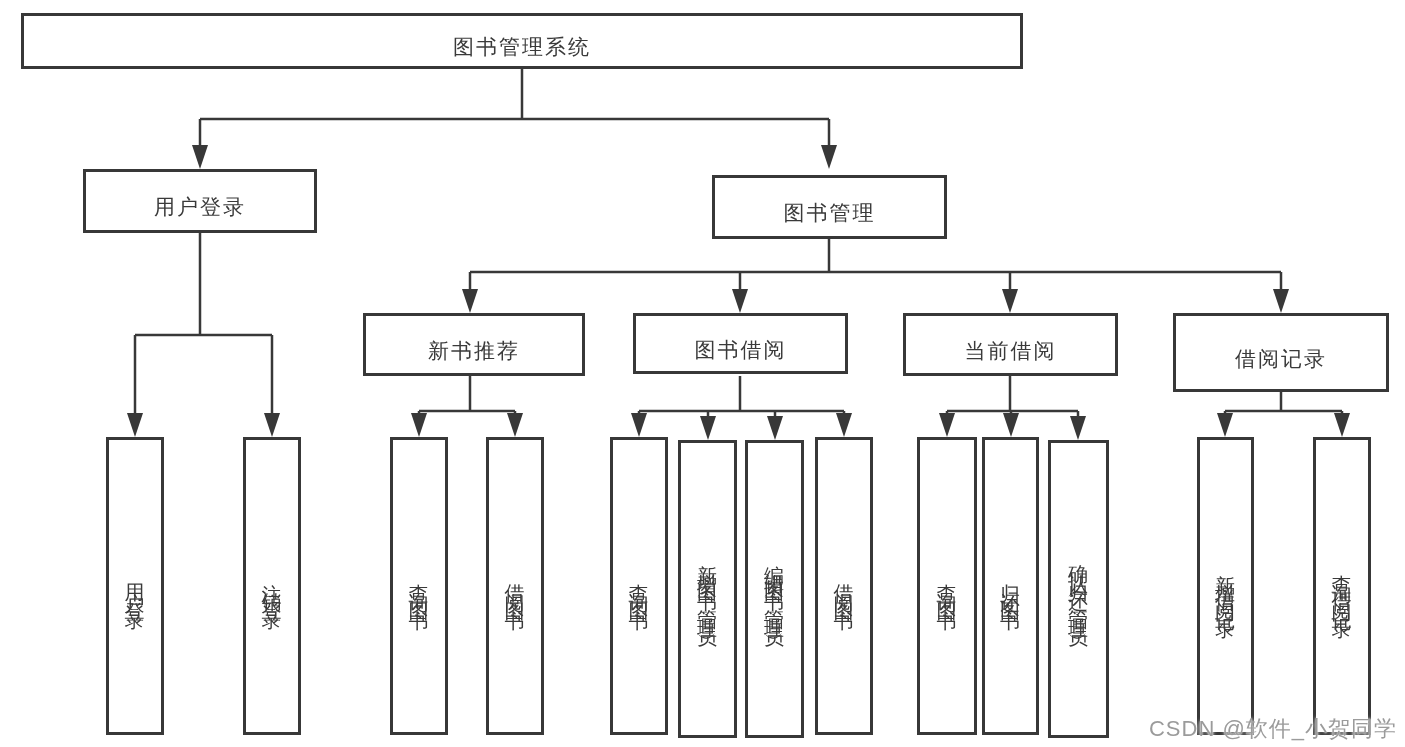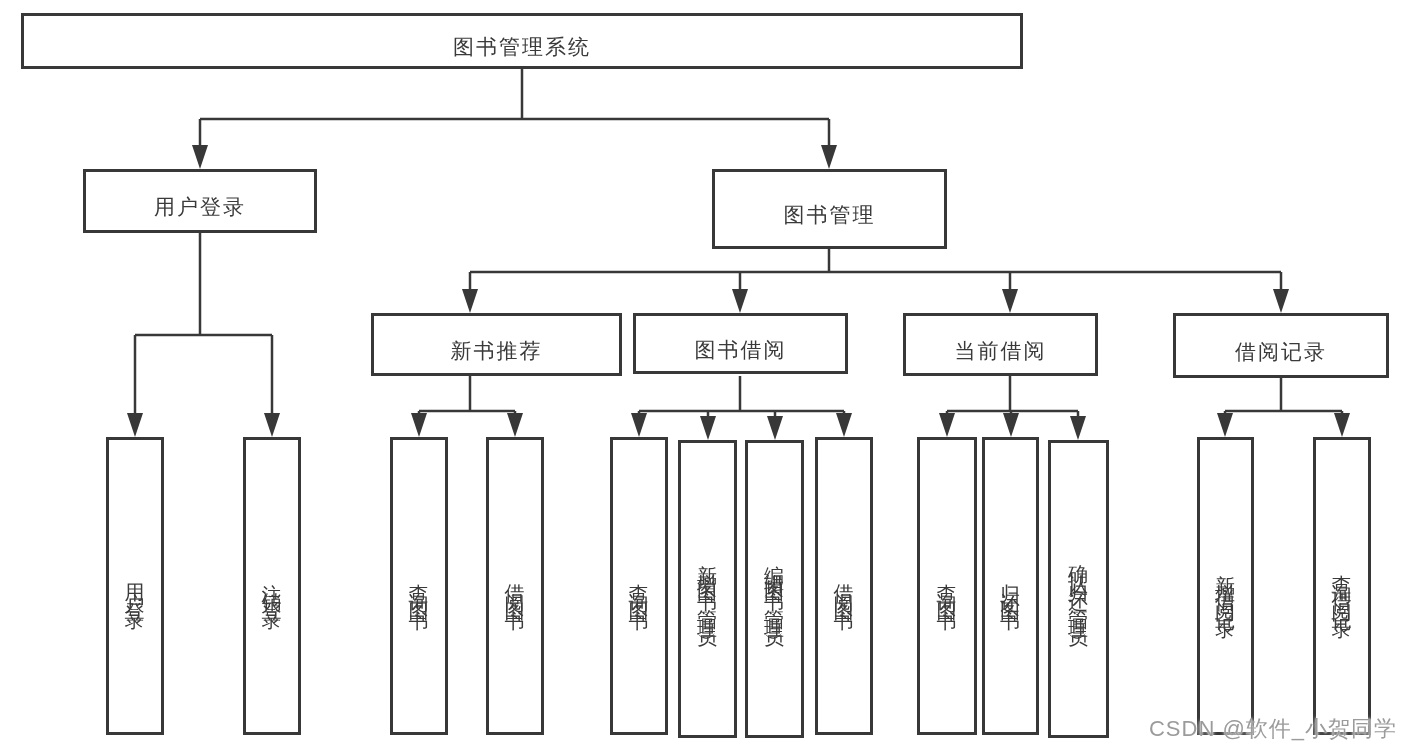--- a/index.html
+++ b/index.html
@@ -115,34 +115,34 @@
     </g>
   </svg>
 
   <div class="box" style="left:21px; top:13px; width:1002px; height:56px;">
     <span class="hlabel">图书管理系统</span>
   </div>
 
   <div class="box" style="left:83px; top:169px; width:234px; height:64px;">
     <span class="hlabel">用户登录</span>
   </div>
-  <div class="box" style="left:712px; top:169px; width:235px; height:80px;">
+  <div class="box" style="left:712px; top:175px; width:235px; height:64px;">
     <span class="hlabel">图书管理</span>
   </div>
 
-  <div class="box" style="left:371px; top:313px; width:251px; height:63px;">
+  <div class="box" style="left:363px; top:313px; width:222px; height:63px;">
     <span class="hlabel">新书推荐</span>
   </div>
   <div class="box" style="left:633px; top:313px; width:215px; height:61px;">
     <span class="hlabel">图书借阅</span>
   </div>
-  <div class="box" style="left:903px; top:313px; width:195px; height:63px;">
+  <div class="box" style="left:903px; top:313px; width:215px; height:63px;">
     <span class="hlabel">当前借阅</span>
   </div>
-  <div class="box" style="left:1173px; top:313px; width:216px; height:65px;">
+  <div class="box" style="left:1173px; top:313px; width:216px; height:79px;">
     <span class="hlabel">借阅记录</span>
   </div>
 
   <div class="box leaf" style="left:106px; top:437px; width:58px; height:298px;">
     <span class="vlabel">用户登录</span>
   </div>
   <div class="box leaf" style="left:243px; top:437px; width:58px; height:298px;">
     <span class="vlabel">注销登录</span>
   </div>
 

